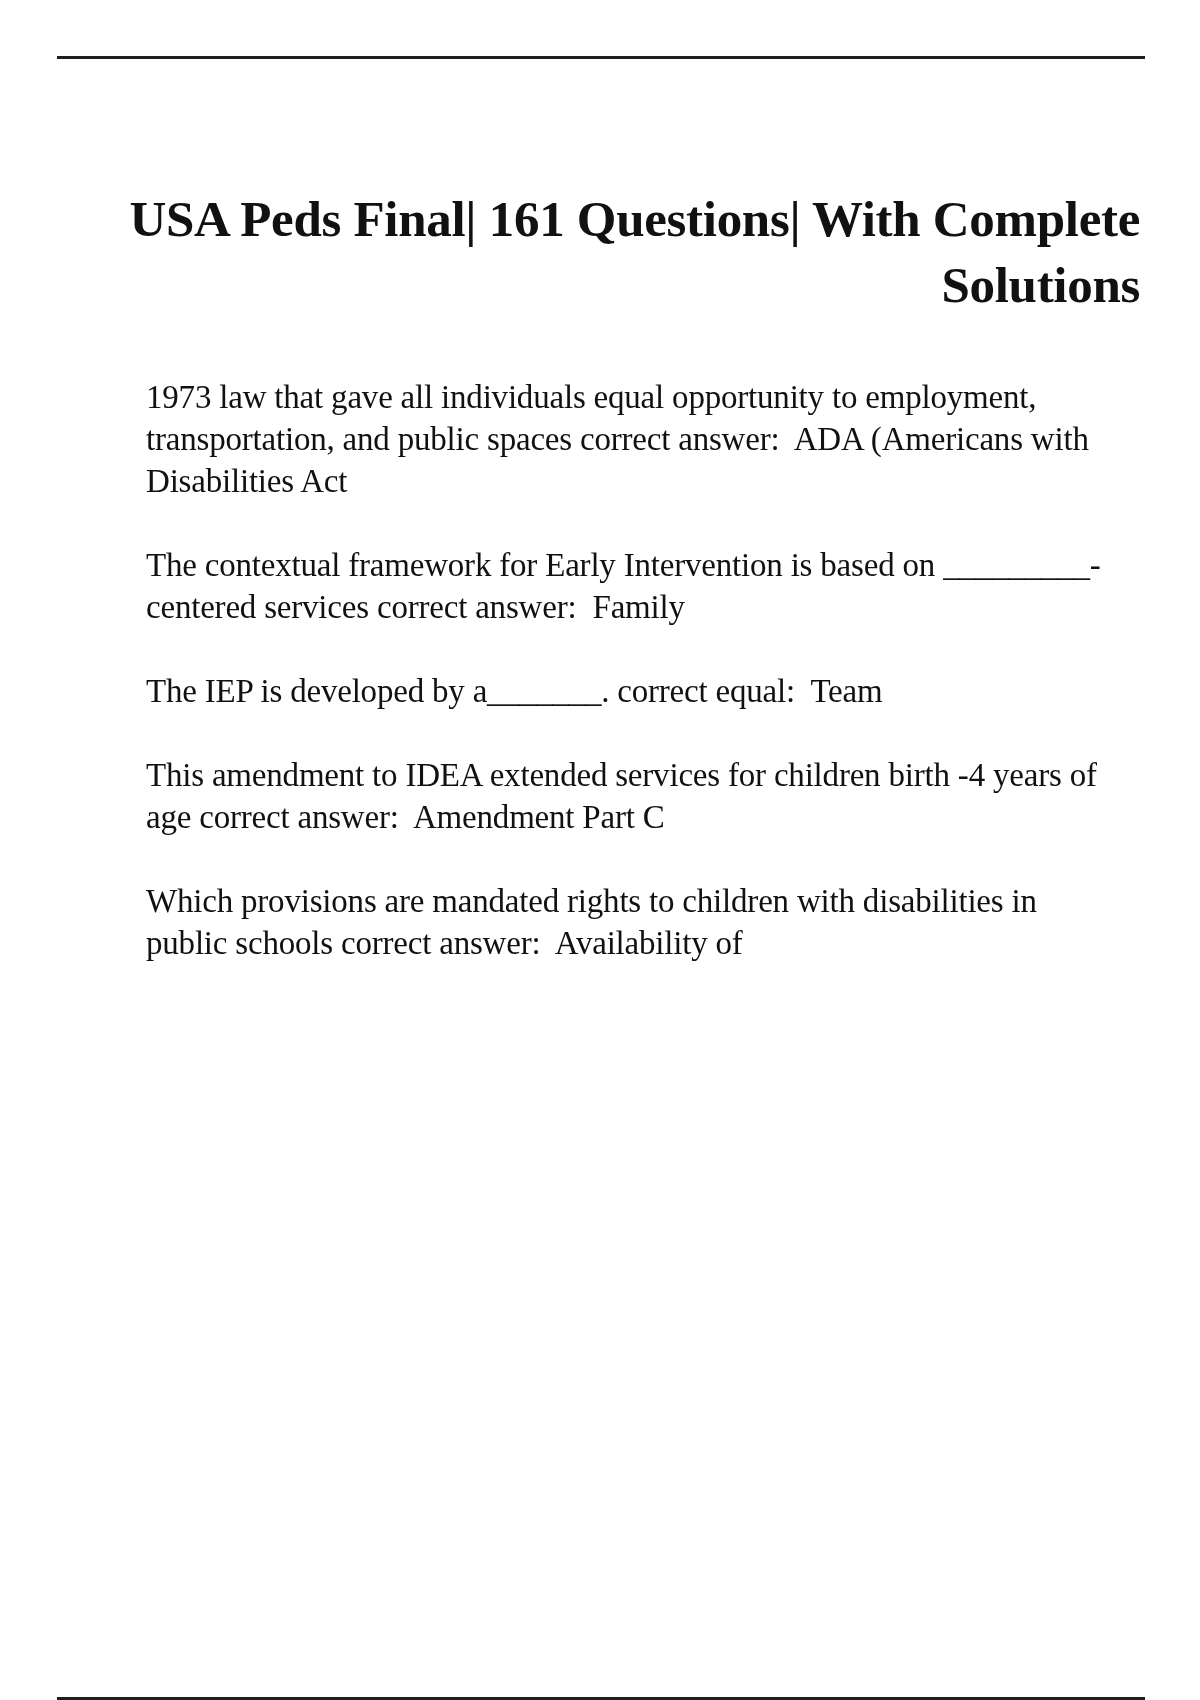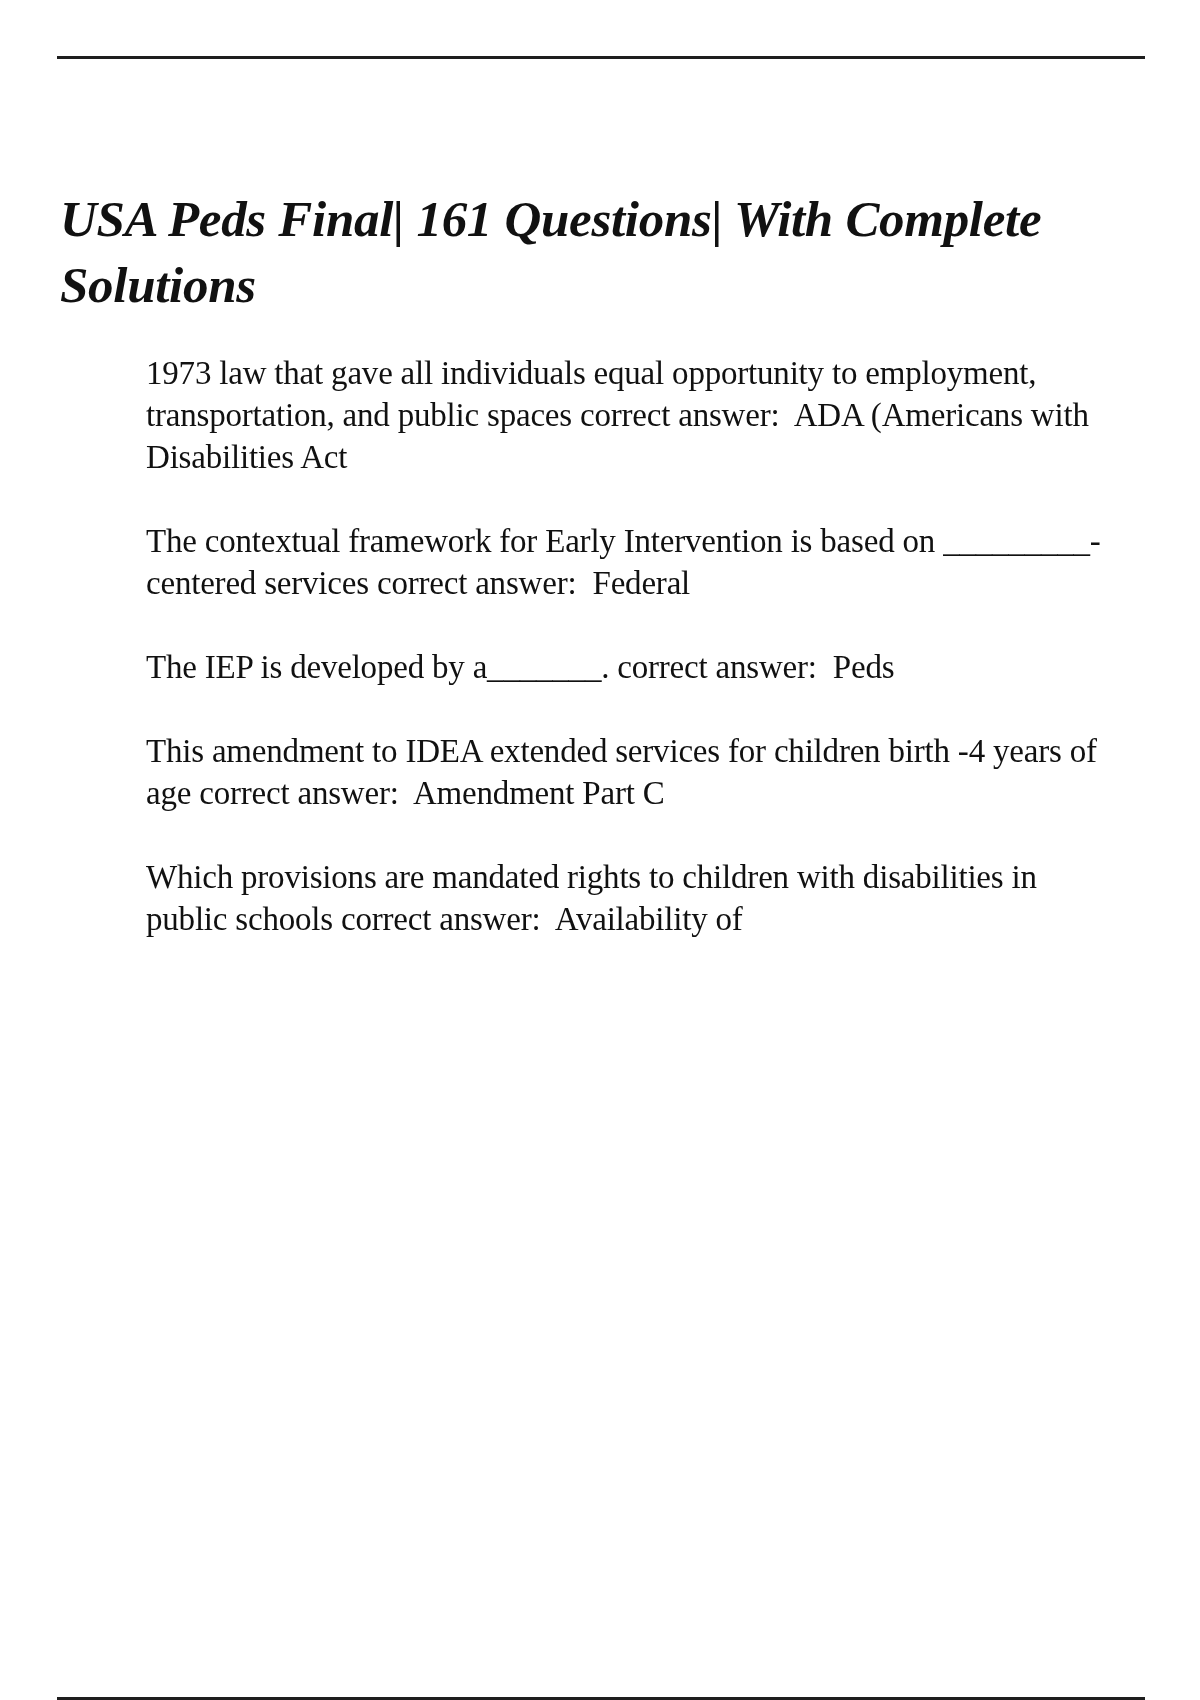--- a/index.html
+++ b/index.html
@@ -22,50 +22,49 @@
       height: 3px;
       background: #1e1e1e;
     }
     .rule.top { top: 56px; }
     .rule.bottom { top: 1697px; }
     .title {
       position: absolute;
       top: 186px;
       left: 60px;
       width: 1080px;
-      text-align: left;
+      text-align: right;
       font-weight: bold;
       font-size: 51px;
       line-height: 66px;
       margin: 0;
       letter-spacing: -0.3px;
-      font-style: italic;
     }
     .content {
       position: absolute;
-      top: 352px;
+      top: 376px;
       left: 146px;
       width: 960px;
     }
     .qa {
       font-size: 33px;
       line-height: 42px;
       margin: 0 0 42px 0;
       white-space: pre-wrap;
       letter-spacing: -0.2px;
     }
   </style>
 </head>
 <body>
 
 <div class="rule top"></div>
 
 <h1 class="title">USA Peds Final|  161 Questions| With Complete Solutions</h1>
 
 <div class="content">
   <p class="qa">1973 law that gave all individuals equal opportunity to employment, transportation, and public spaces correct answer:  ADA (Americans with Disabilities Act</p>
-  <p class="qa">The contextual framework for Early Intervention is based on _________-centered services correct answer:  Federal</p>
-  <p class="qa">The IEP is developed by a_______. correct answer:  Peds</p>
+  <p class="qa">The contextual framework for Early Intervention is based on _________-centered services correct answer:  Family</p>
+  <p class="qa">The IEP is developed by a_______. correct equal:  Team</p>
   <p class="qa">This amendment to IDEA extended services for children birth -4 years of age correct answer:  Amendment Part C</p>
   <p class="qa">Which provisions are mandated rights to children with disabilities in public schools correct answer:  Availability of</p>
 </div>
 
 <div class="rule bottom"></div>
 
 </body></html>

